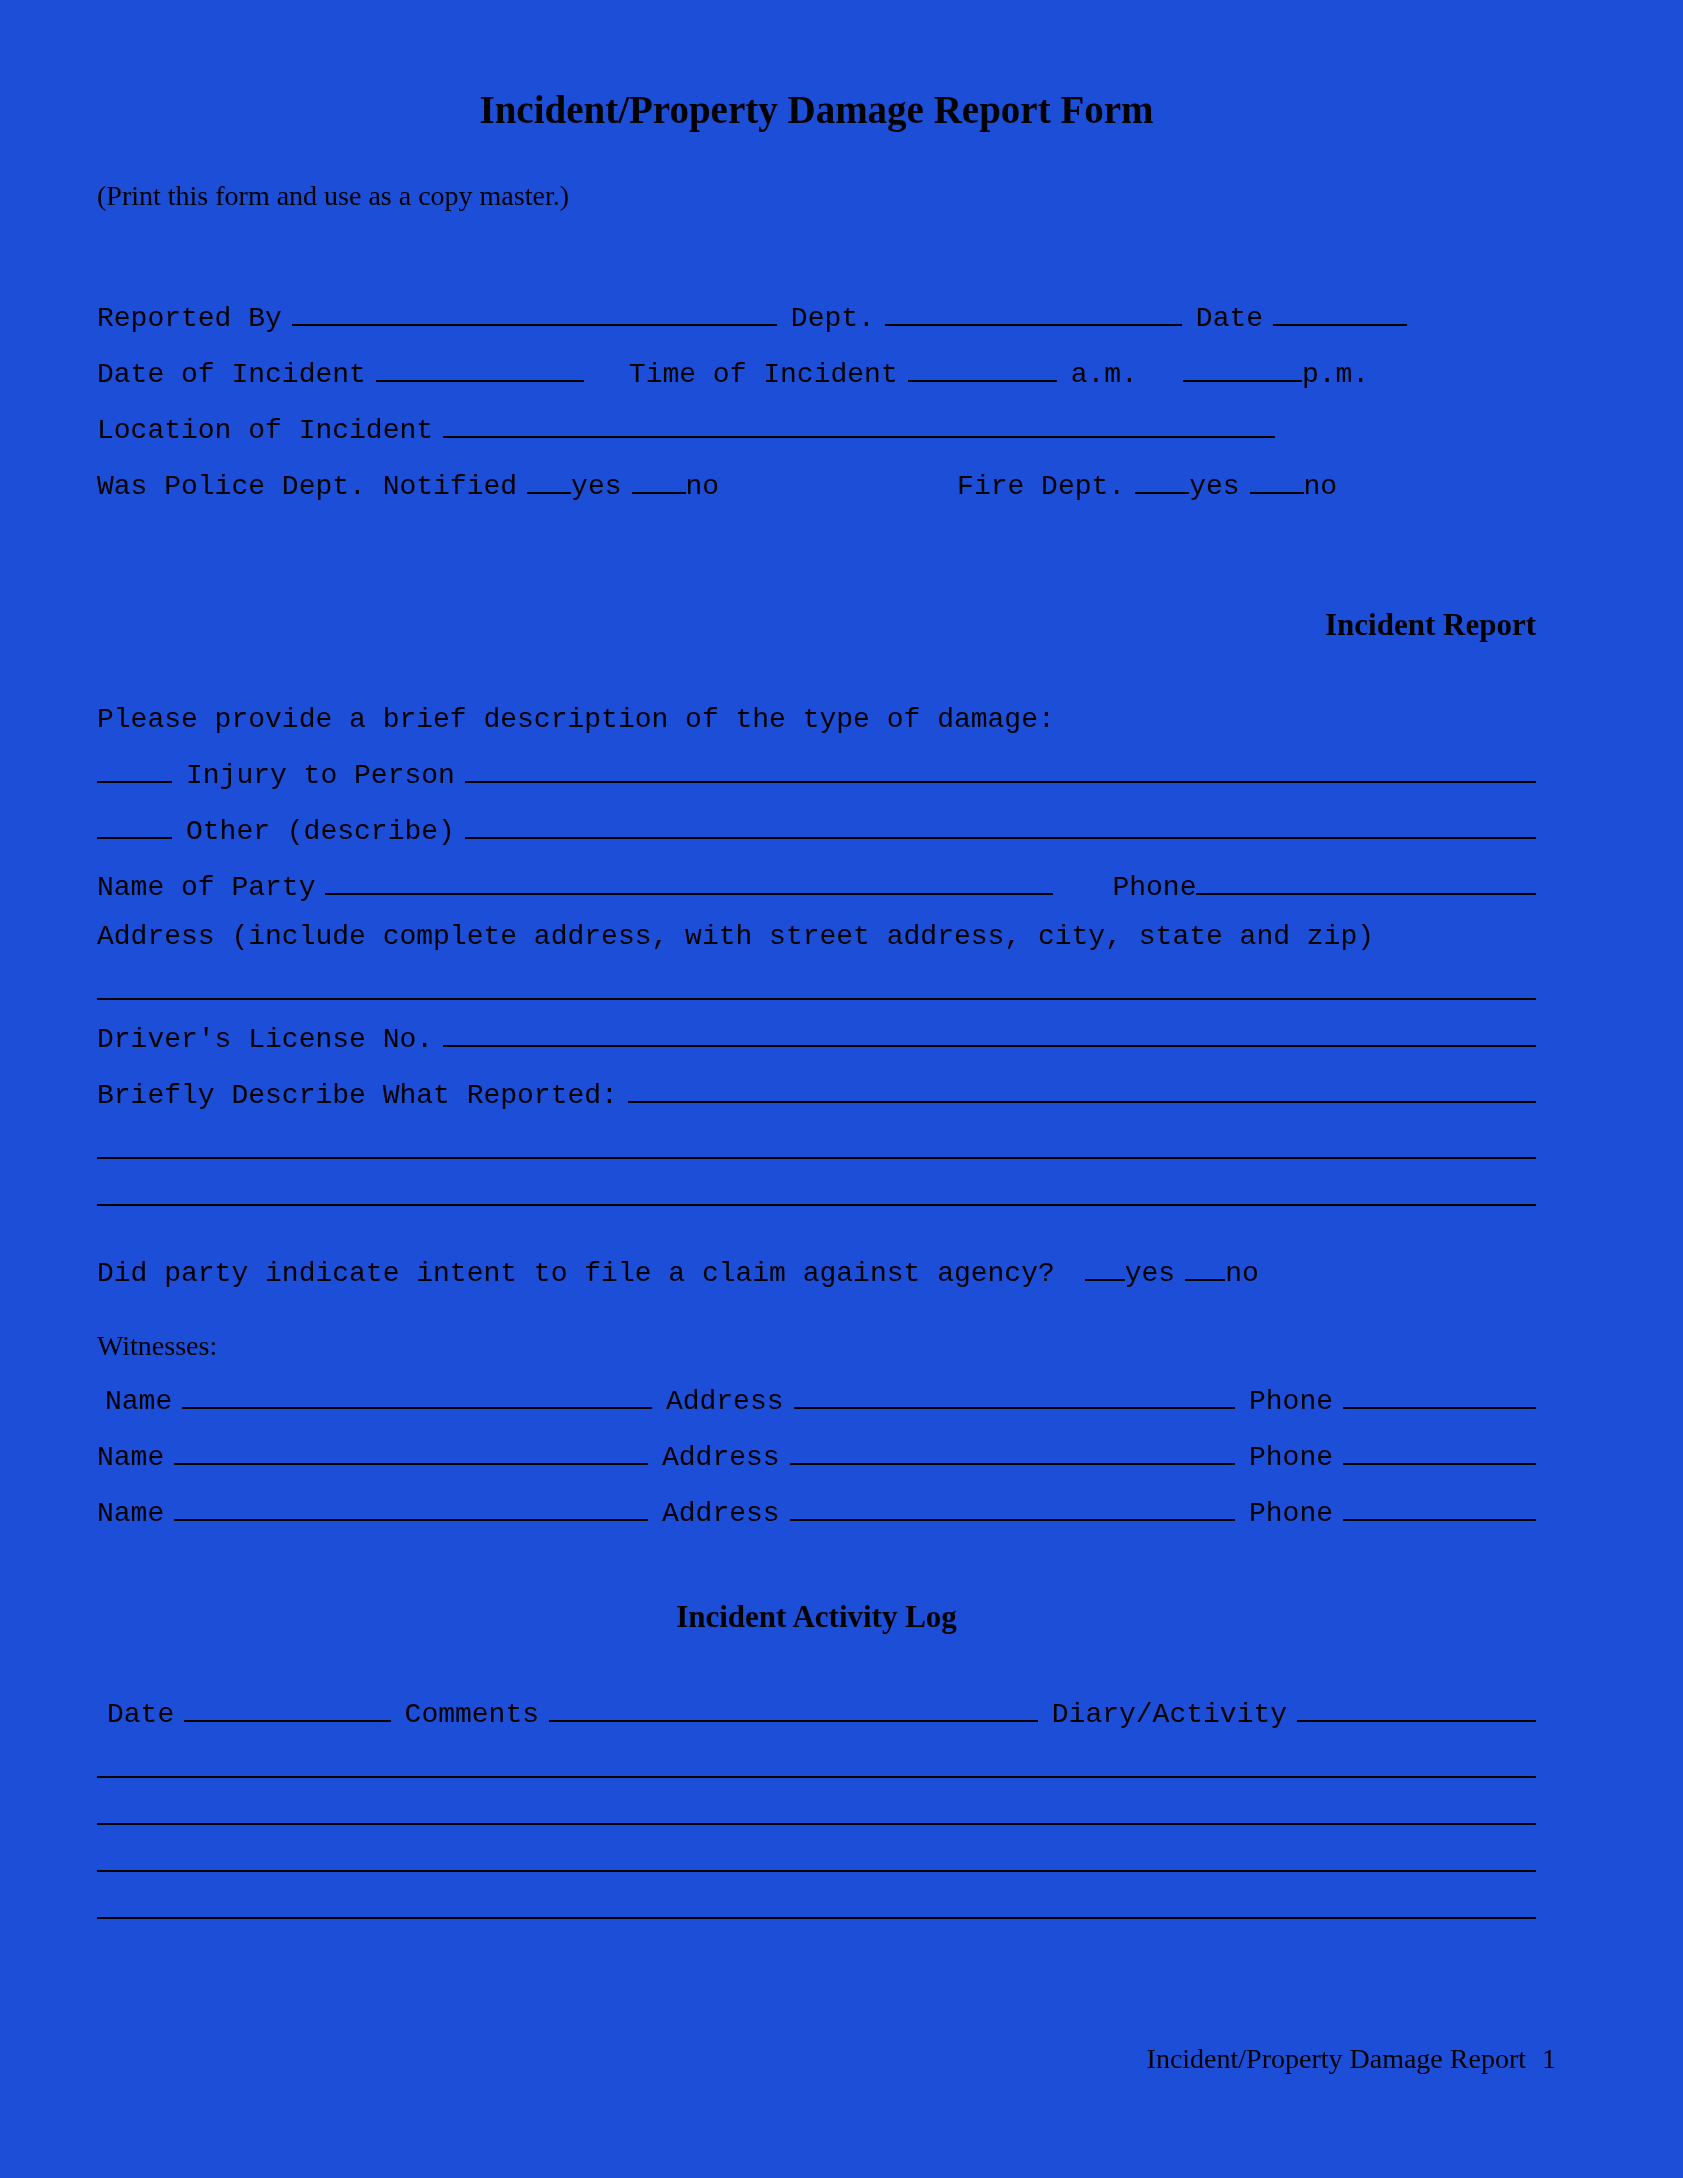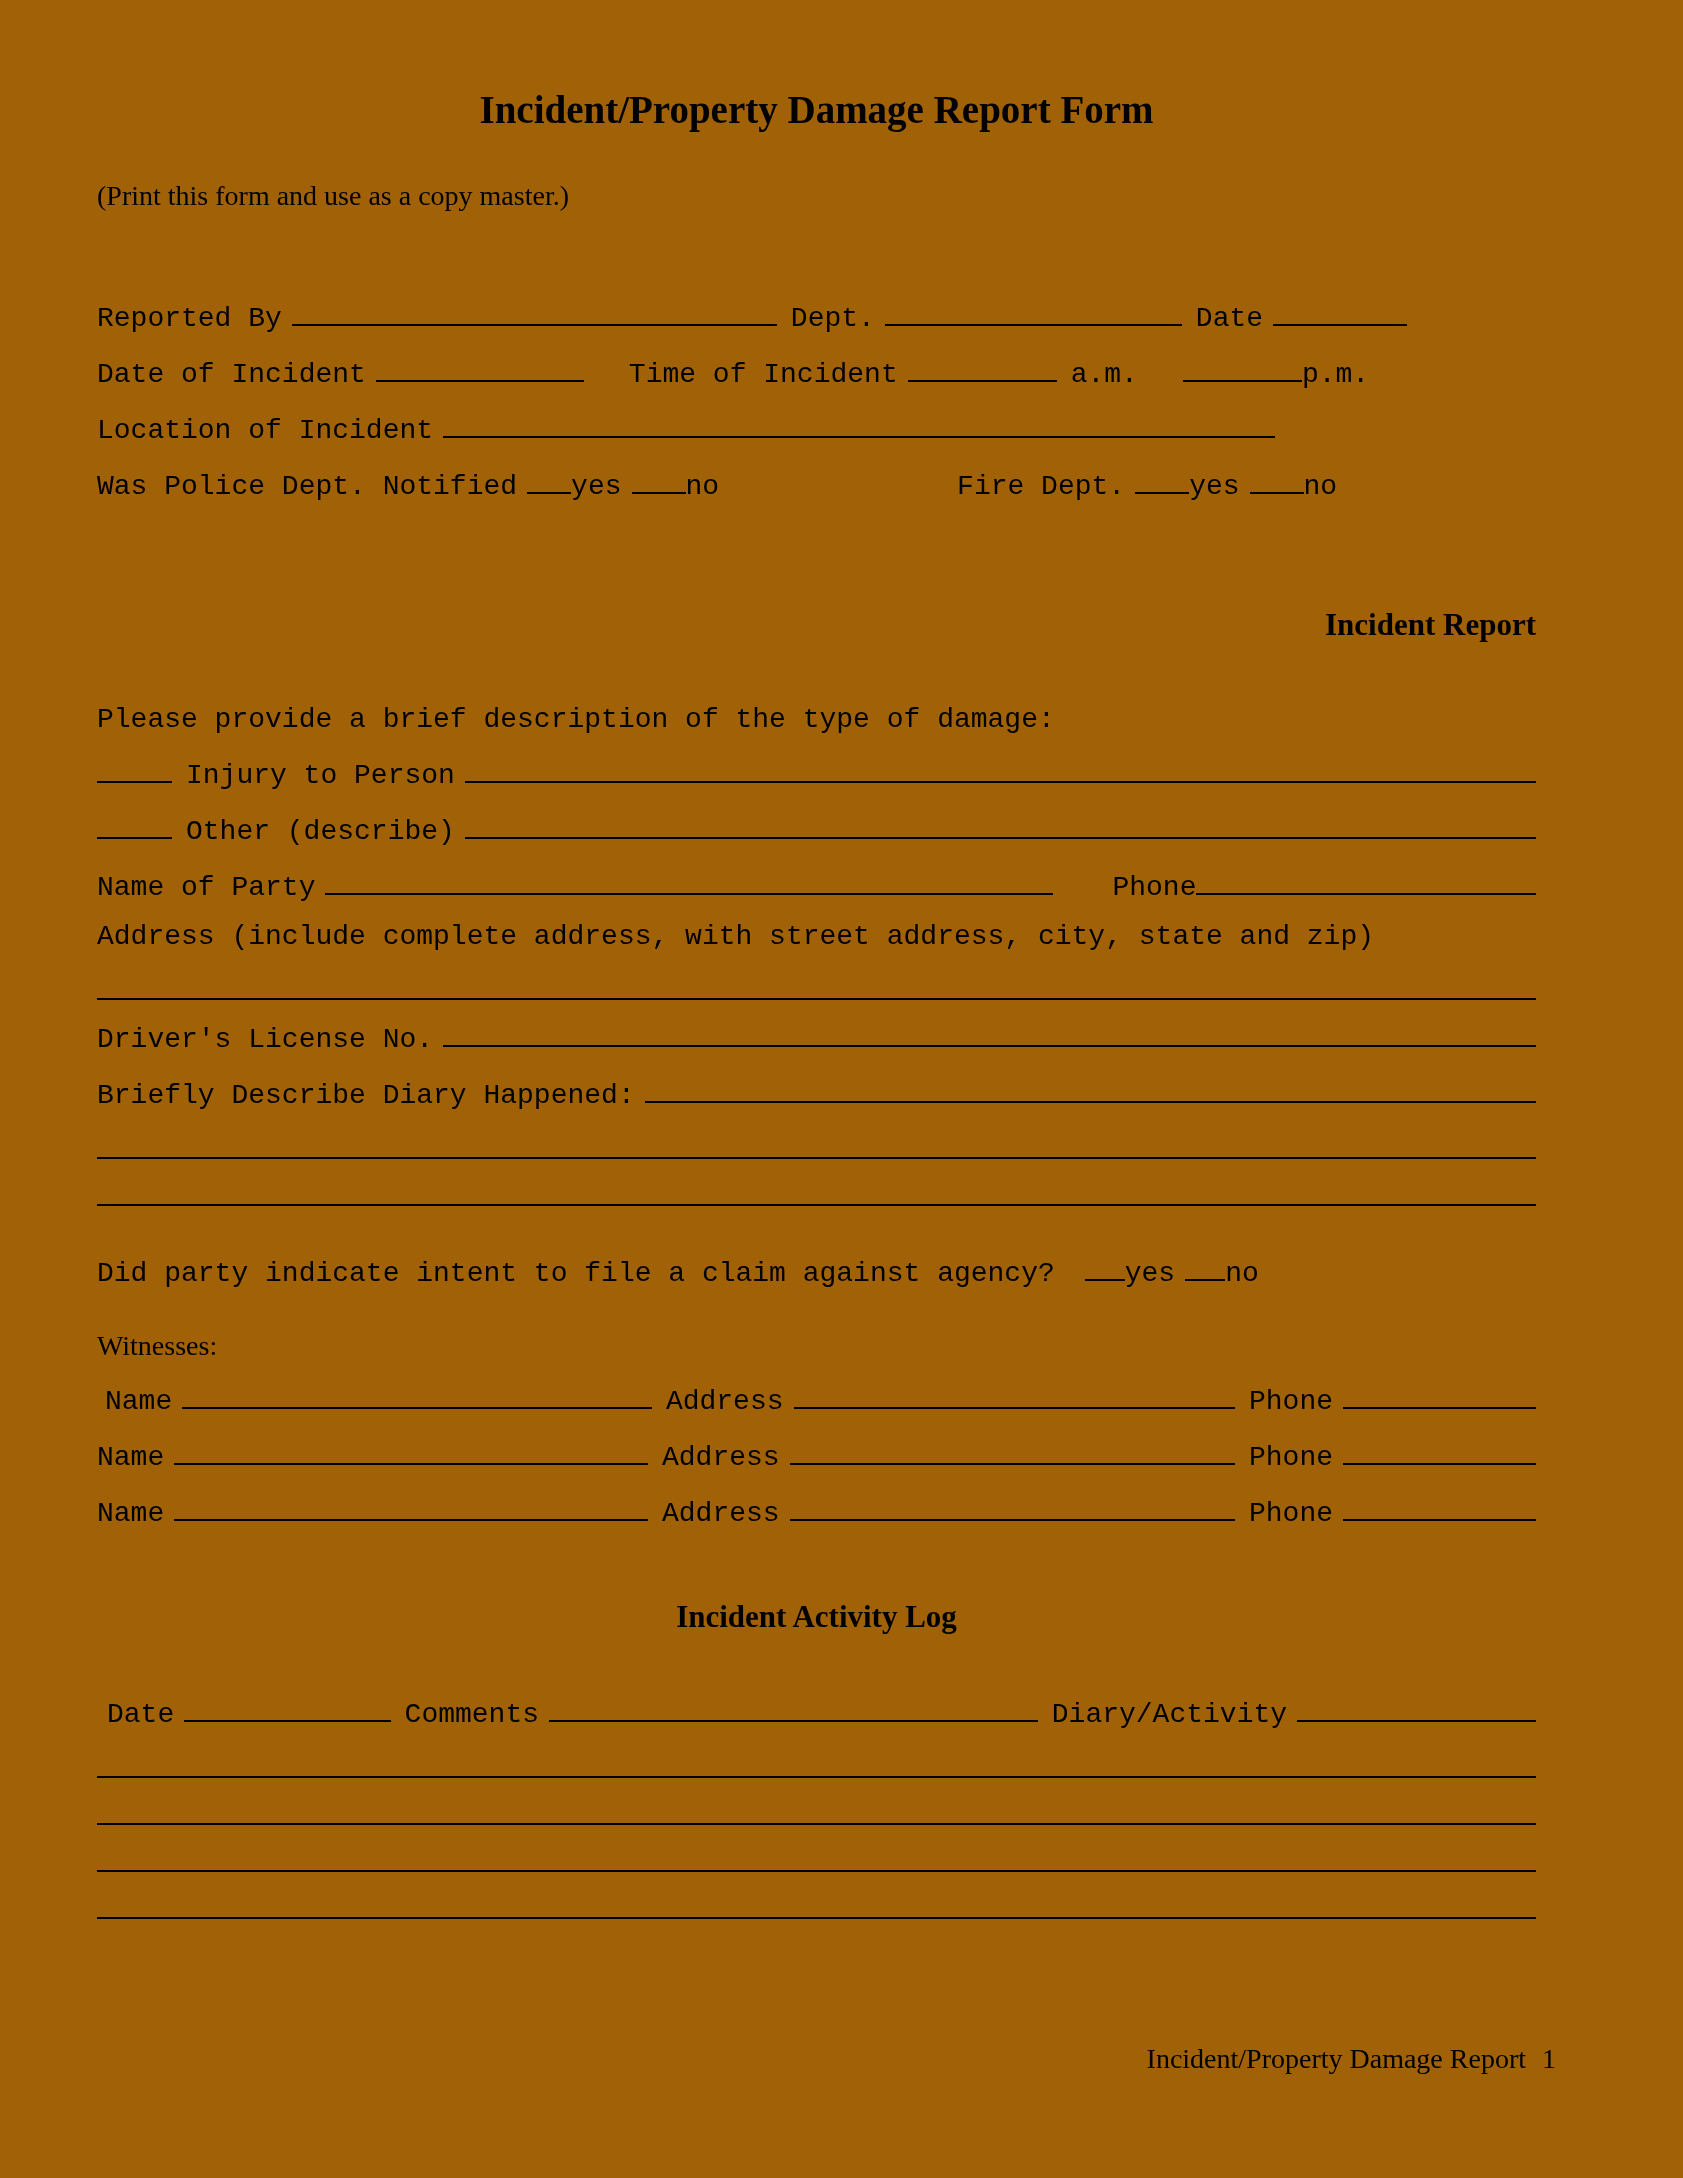--- a/index.html
+++ b/index.html
@@ -1,21 +1,21 @@
 <!DOCTYPE html>
 <html><head>
 <meta charset="utf-8">
 <style>
   * { margin:0; padding:0; box-sizing:border-box; }
   html,body { background:#ffffff; }
   .page {
     position:relative;
     width:1683px; height:2178px;
     margin:0 auto;
-    background:#a16207;
+    background:#1d4ed8;
     color:#000000;
     font-family:"Liberation Serif","DejaVu Serif",serif;
     font-size:28px;
     padding:87px 147px 0 97px;
     overflow:hidden;
   }
   .title { text-align:center; font-size:39px; font-weight:bold; margin-bottom:48px; }
   .subtitle { font-size:28px; }
 
   .row { display:flex; align-items:baseline; line-height:32px; margin-bottom:17px;font-family:Liberation Mono, monospace; }
@@ -149,21 +149,21 @@
     <div class="row blank-extra">
       <span class="fill grow ng"></span>
     </div>
 
     <div class="row">
       <span class="lbl">Driver's License No.</span>
       <span class="fill grow"></span>
     </div>
 
     <div class="row">
-      <span class="lbl">Briefly Describe Diary Happened:</span>
+      <span class="lbl">Briefly Describe What Reported:</span>
       <span class="fill grow"></span>
     </div>
 
     <div class="row">
       <span class="fill grow ng"></span>
     </div>
 
     <div class="row">
       <span class="fill grow ng"></span>
     </div>

